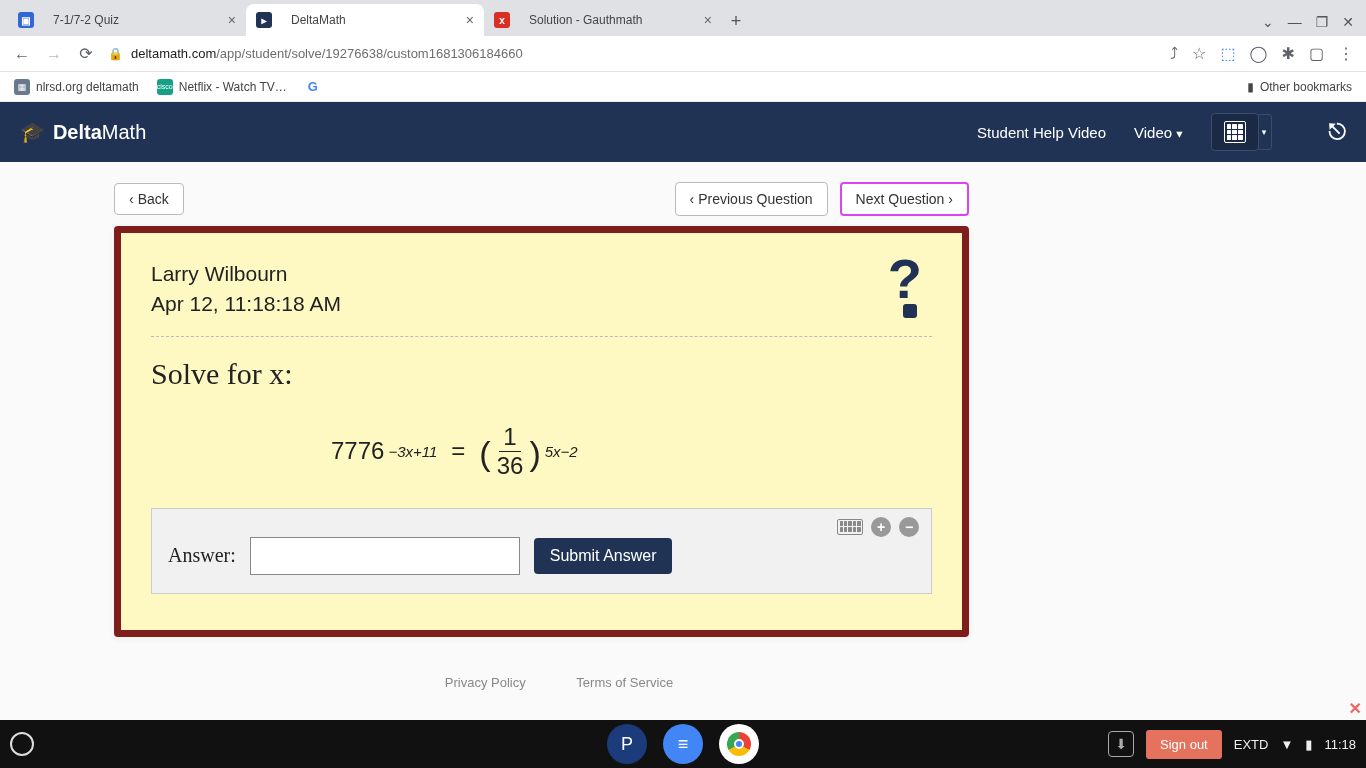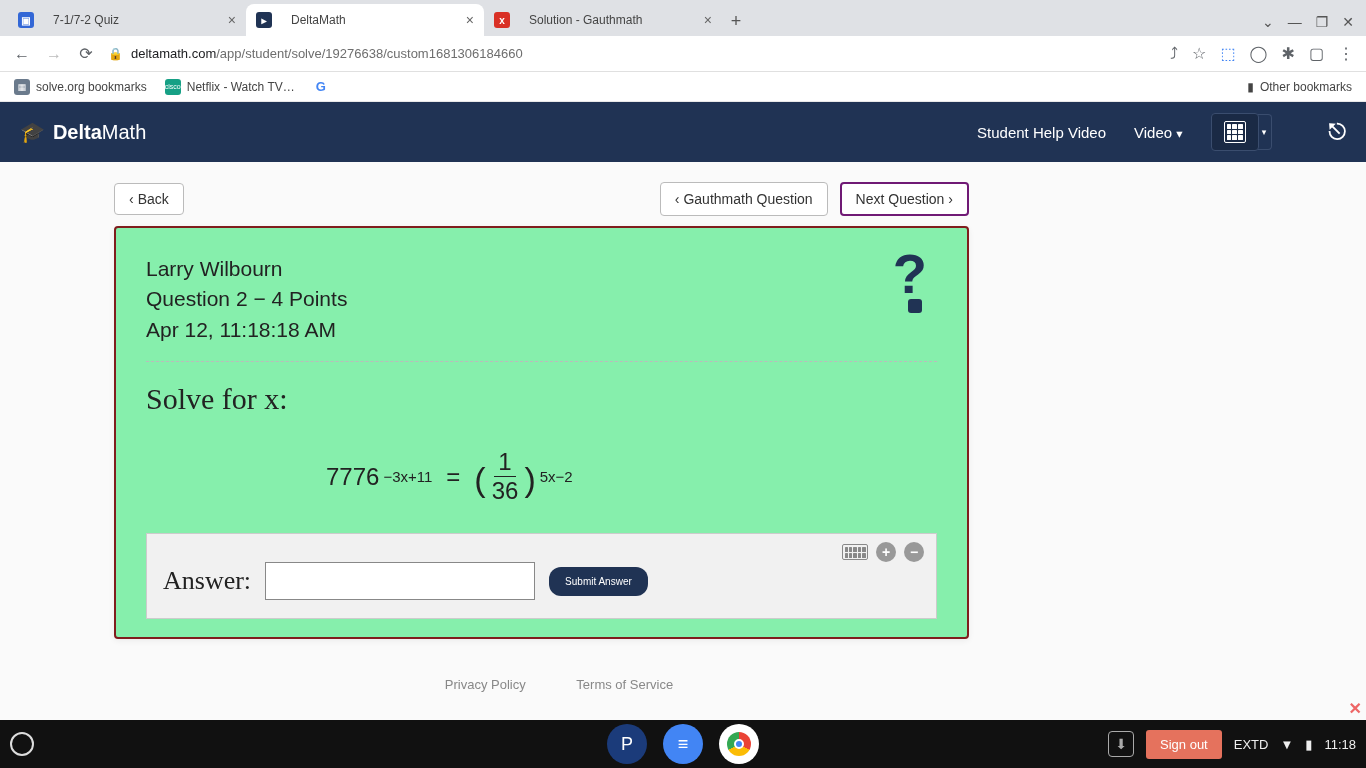--- a/index.html
+++ b/index.html
@@ -40,47 +40,47 @@
 .calc-btn .dd { position:absolute; right:-14px; top:0; bottom:0; width:14px; border:1px solid #3a4d6e; border-left:none; border-radius:0 4px 4px 0; display:flex; align-items:center; justify-content:center; font-size:9px; }
 .calc-grid { width:22px; height:22px; border:1.5px solid #fff; border-radius:2px; display:grid; grid-template-columns:repeat(3,1fr); grid-template-rows:repeat(3,1fr); gap:1px; padding:2px; }
 .calc-grid span { background:#fff; border-radius:0.5px; }
 .exit-ico { font-size:22px; font-weight:bold; }
 
 
 .content { background:#fafafa; padding:20px 0 0 0; height:calc(768px - 36px - 36px - 30px - 60px - 48px); overflow:hidden; }
 .q-wrap { width:855px; margin-left:114px; }
 .q-nav { display:flex; align-items:center; margin-bottom:10px; }
 .btn-outline { background:#fff; border:1px solid #bbb; border-radius:4px; padding:7px 14px; font-size:14px; color:#333; display:flex; align-items:center; gap:4px; }
-.btn-outline.bold { border:2px solid #701a75; font-weight:500; }
+.btn-outline.bold { border:2px solid #d946ef; font-weight:500; }
 .q-nav-right { margin-left:auto; display:flex; gap:12px; }
 
-.q-card { background:#86efac; border:2px solid #7f1d1d; border-radius:4px; padding:26px 30px 18px 30px; box-shadow:0 2px 6px rgba(0,0,0,0.06); }
+.q-card { background:#fef9c3; border:7px solid #7f1d1d; border-radius:4px; padding:26px 30px 36px 30px; box-shadow:0 2px 6px rgba(0,0,0,0.06); }
 .q-head { display:flex; justify-content:space-between; align-items:flex-start; }
 .q-meta { font-family:'Comic Sans MS','Chalkboard SE',cursive; color:#222; }
 .q-meta div { font-size:21px; line-height:1.45; }
 .qmark { font-size:56px; color:#203354; font-weight:bold; line-height:0.7; padding-right:10px;}
 .qmark-dot { width:14px; height:14px; background:#203354; border-radius:3px; margin:6px auto 0 auto; }
 hr.dashed { border:none; border-top:1.5px dashed #bbb; margin:16px 0 20px 0; }
 .prompt { font-family:Georgia,serif; font-size:30px; color:#222; margin-bottom:34px; }
 .equation { font-family:Georgia,'Times New Roman',serif; font-size:24px; color:#222; display:flex; align-items:center; justify-content:flex-start; padding-left:180px; margin-bottom:30px; gap:4px; }
-.equation sup { font-size:15px; }
+.equation sup { font-size:15px; font-style:italic; }
 .frac { display:inline-flex; flex-direction:column; align-items:center; line-height:1; margin:0 2px; vertical-align:middle; }
 .frac .num { border-bottom:1.5px solid #222; padding:0 4px 2px 4px; }
 .frac .den { padding-top:2px; }
 .paren { font-size:34px; line-height:1; position:relative; top:2px;}
 
 .ans-box { border:1px solid #ccc; background:#f1f1f1; padding:14px 16px 18px 16px; position:relative; }
 .ans-tools { position:absolute; top:8px; right:12px; display:flex; gap:8px; align-items:center; }
 .kbd-ico { width:26px; height:16px; border:1.5px solid #888; border-radius:2px; display:grid; grid-template-columns:repeat(5,1fr); grid-template-rows:repeat(2,1fr); gap:1px; padding:1.5px; }
 .kbd-ico span{ background:#888; border-radius:0.5px;}
 .circ-btn { width:20px; height:20px; border-radius:50%; background:#999; color:#fff; display:flex; align-items:center; justify-content:center; font-size:14px; font-weight:bold; }
 .ans-row { display:flex; align-items:center; gap:14px; margin-top:14px; }
-.ans-label { font-family:Georgia,serif; font-size:26px; color:#222; }
+.ans-label { font-family:Georgia,serif; font-size:20px; color:#222; }
 .ans-input { width:270px; height:38px; border:1px solid #888; background:#fff; }
-.submit-btn { background:#203354; color:#fff; border:none; border-radius:12px; padding:9px 16px; font-size:10px; }
+.submit-btn { background:#203354; color:#fff; border:none; border-radius:4px; padding:9px 16px; font-size:16px; }
 
 
 .foot-links { text-align:center; font-size:13px; color:#888; padding-top:38px; }
 .foot-links span { margin:0 6px;padding-left:35px; }
 
 
 .shelf { position:absolute; left:0; right:0; bottom:0; height:48px; background:#111; display:flex; align-items:center; padding:0 10px; }
 .shelf-circle { width:24px; height:24px; border:2px solid #ddd; border-radius:50%; }
 .shelf-center { position:absolute; left:50%; transform:translateX(-50%); display:flex; gap:16px; }
 .shelf-app { width:40px; height:40px; border-radius:50%; display:flex; align-items:center; justify-content:center; font-size:18px; color:#fff; }
@@ -132,21 +132,21 @@
     <span>◯</span>
     <span>✱</span>
     <span>▢</span>
     <span>⋮</span>
   </div>
 </div>
 
 <div class="bk-bar">
   <div class="bk-item">
     <span class="bk-ico" style="background:#6a7a8c">▦</span>
-    <span>solve.org bookmarks</span>
+    <span>nlrsd.org deltamath</span>
   </div>
   <div class="bk-item">
     <span class="bk-ico" style="background:#16a085;font-size:7px">cisco</span>
     <span>Netflix - Watch TV…</span>
   </div>
   <div class="bk-item">
     <span class="bk-ico" style="background:#fff;color:#4285f4;font-size:13px;font-weight:bold">G</span>
   </div>
   <div class="bk-right">
     <span>▮</span>
@@ -184,34 +184,33 @@
 <div class="content">
   <div class="q-wrap">
     <div class="q-nav">
       <button class="btn-outline">
           <span>‹</span> 
           <span>Back</span>
         </button>
       <div class="q-nav-right">
         <button class="btn-outline">
             <span>‹</span> 
-            <span>Gauthmath Question</span>
+            <span>Previous Question</span>
           </button>
         <button class="btn-outline bold">
             <span>Next Question</span> 
             <span>›</span>
           </button>
       </div>
     </div>
 
     <div class="q-card">
       <div class="q-head">
         <div class="q-meta">
           <div>Larry Wilbourn</div>
-          <div>Question 2 − 4 Points</div>
           <div>Apr 12, 11:18:18 AM</div>
         </div>
         <div style="text-align:center">
           <div class="qmark">?</div>
           <div class="qmark-dot"></div>
         </div>
       </div>
       <hr class="dashed">
       <div class="prompt">Solve for x:</div>
       <div class="equation">

